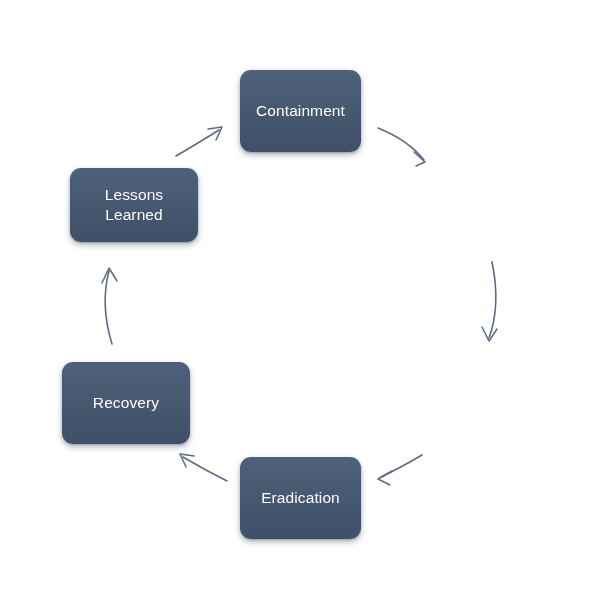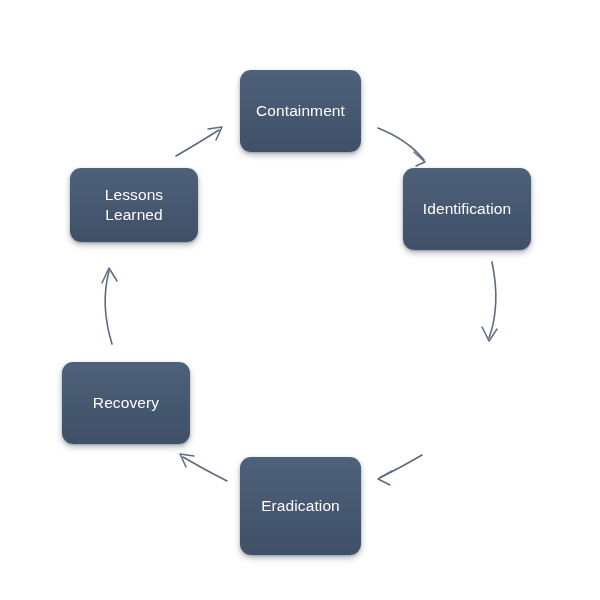--- a/index.html
+++ b/index.html
@@ -86,26 +86,23 @@
         <path d="M 208 129 L 222 127 L 216 140" stroke-width="1.5"></path>
       </g>
 
     </g>
   </svg>
 
   <div class="node" id="node-preparation" style="left: 240px; top: 70px; width: 121px; height: 82px;">
     <span class="node-label">Containment</span>
   </div>
 
-  <div class="node" id="node-identification" style="left: 403px; top: 168px; width: 128px; height: 82px;">
-    <span class="node-label">Identification</span>
-  </div>
 
 
-  <div class="node" id="node-eradication" style="left: 240px; top: 457px; width: 121px; height: 98px; text-align: center;">
+  <div class="node" id="node-eradication" style="left: 240px; top: 457px; width: 121px; height: 82px; text-align: center;">
     <span class="node-label">Eradication</span>
   </div>
 
   <div class="node" id="node-recovery" style="left: 62px; top: 362px; width: 128px; height: 82px;">
     <span class="node-label">Recovery</span>
   </div>
 
   <div class="node" id="node-lessons-learned" style="left: 70px; top: 168px; width: 128px; height: 74px;">
     <span class="node-label">Lessons
 Learned</span>

